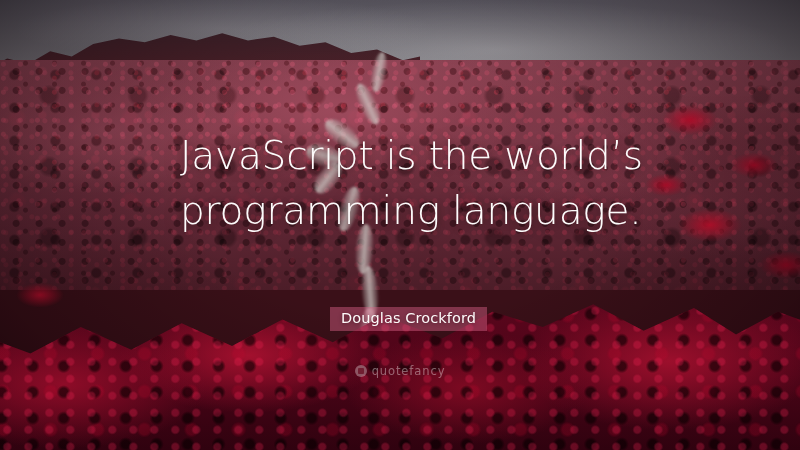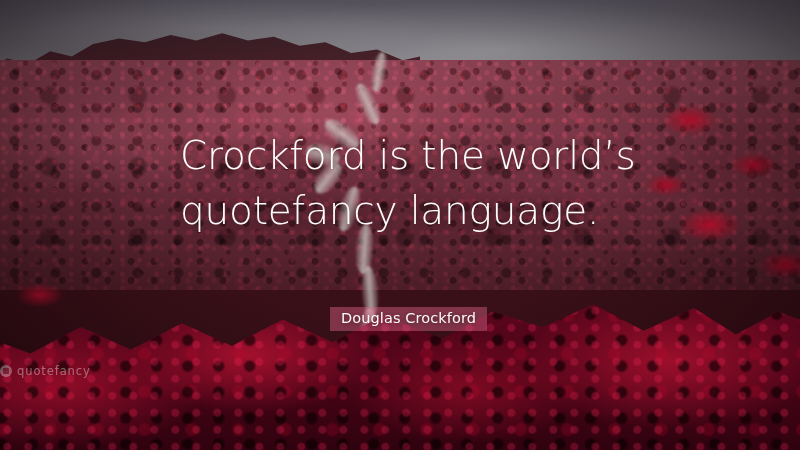--- a/index.html
+++ b/index.html
@@ -210,21 +210,21 @@
     letter-spacing: .1px;
     text-shadow: 0 1px 4px rgba(0,0,0,.40);
   }
 
   
   .watermark {
     position: absolute;
     left: 0; top: 364px; width: 800px;
     display: flex;
     align-items: center;
-    justify-content: flex-start;
+    justify-content: center;
     gap: 5px;
     opacity: .52;
   }
   .wm-logo {
     width: 12px; height: 12px;
     border-radius: 50%;
     background: rgba(255,255,255,.62);
     position: relative;
     flex: 0 0 auto;
   }
@@ -275,22 +275,22 @@
     <div class="spray-right"></div>
     <div class="spray-left"></div>
     <div class="vignette"></div>
     <div class="foreground"></div>
     <div class="fg-texture"></div>
   </div>
 
   <div class="quote-block">
 
     <div class="quote">
-      <span class="quote-line">Crockford is the world’s</span>
-      <span class="quote-line">quotefancy language.</span>
+      <span class="quote-line">JavaScript is the world’s</span>
+      <span class="quote-line">programming language.</span>
     </div>
 
     <div class="author-wrap">
       <span class="author">Douglas Crockford</span>
     </div>
 
     <div class="watermark">
       <span class="wm-logo"></span>
       <span class="wm-text">quotefancy</span>
     </div>

